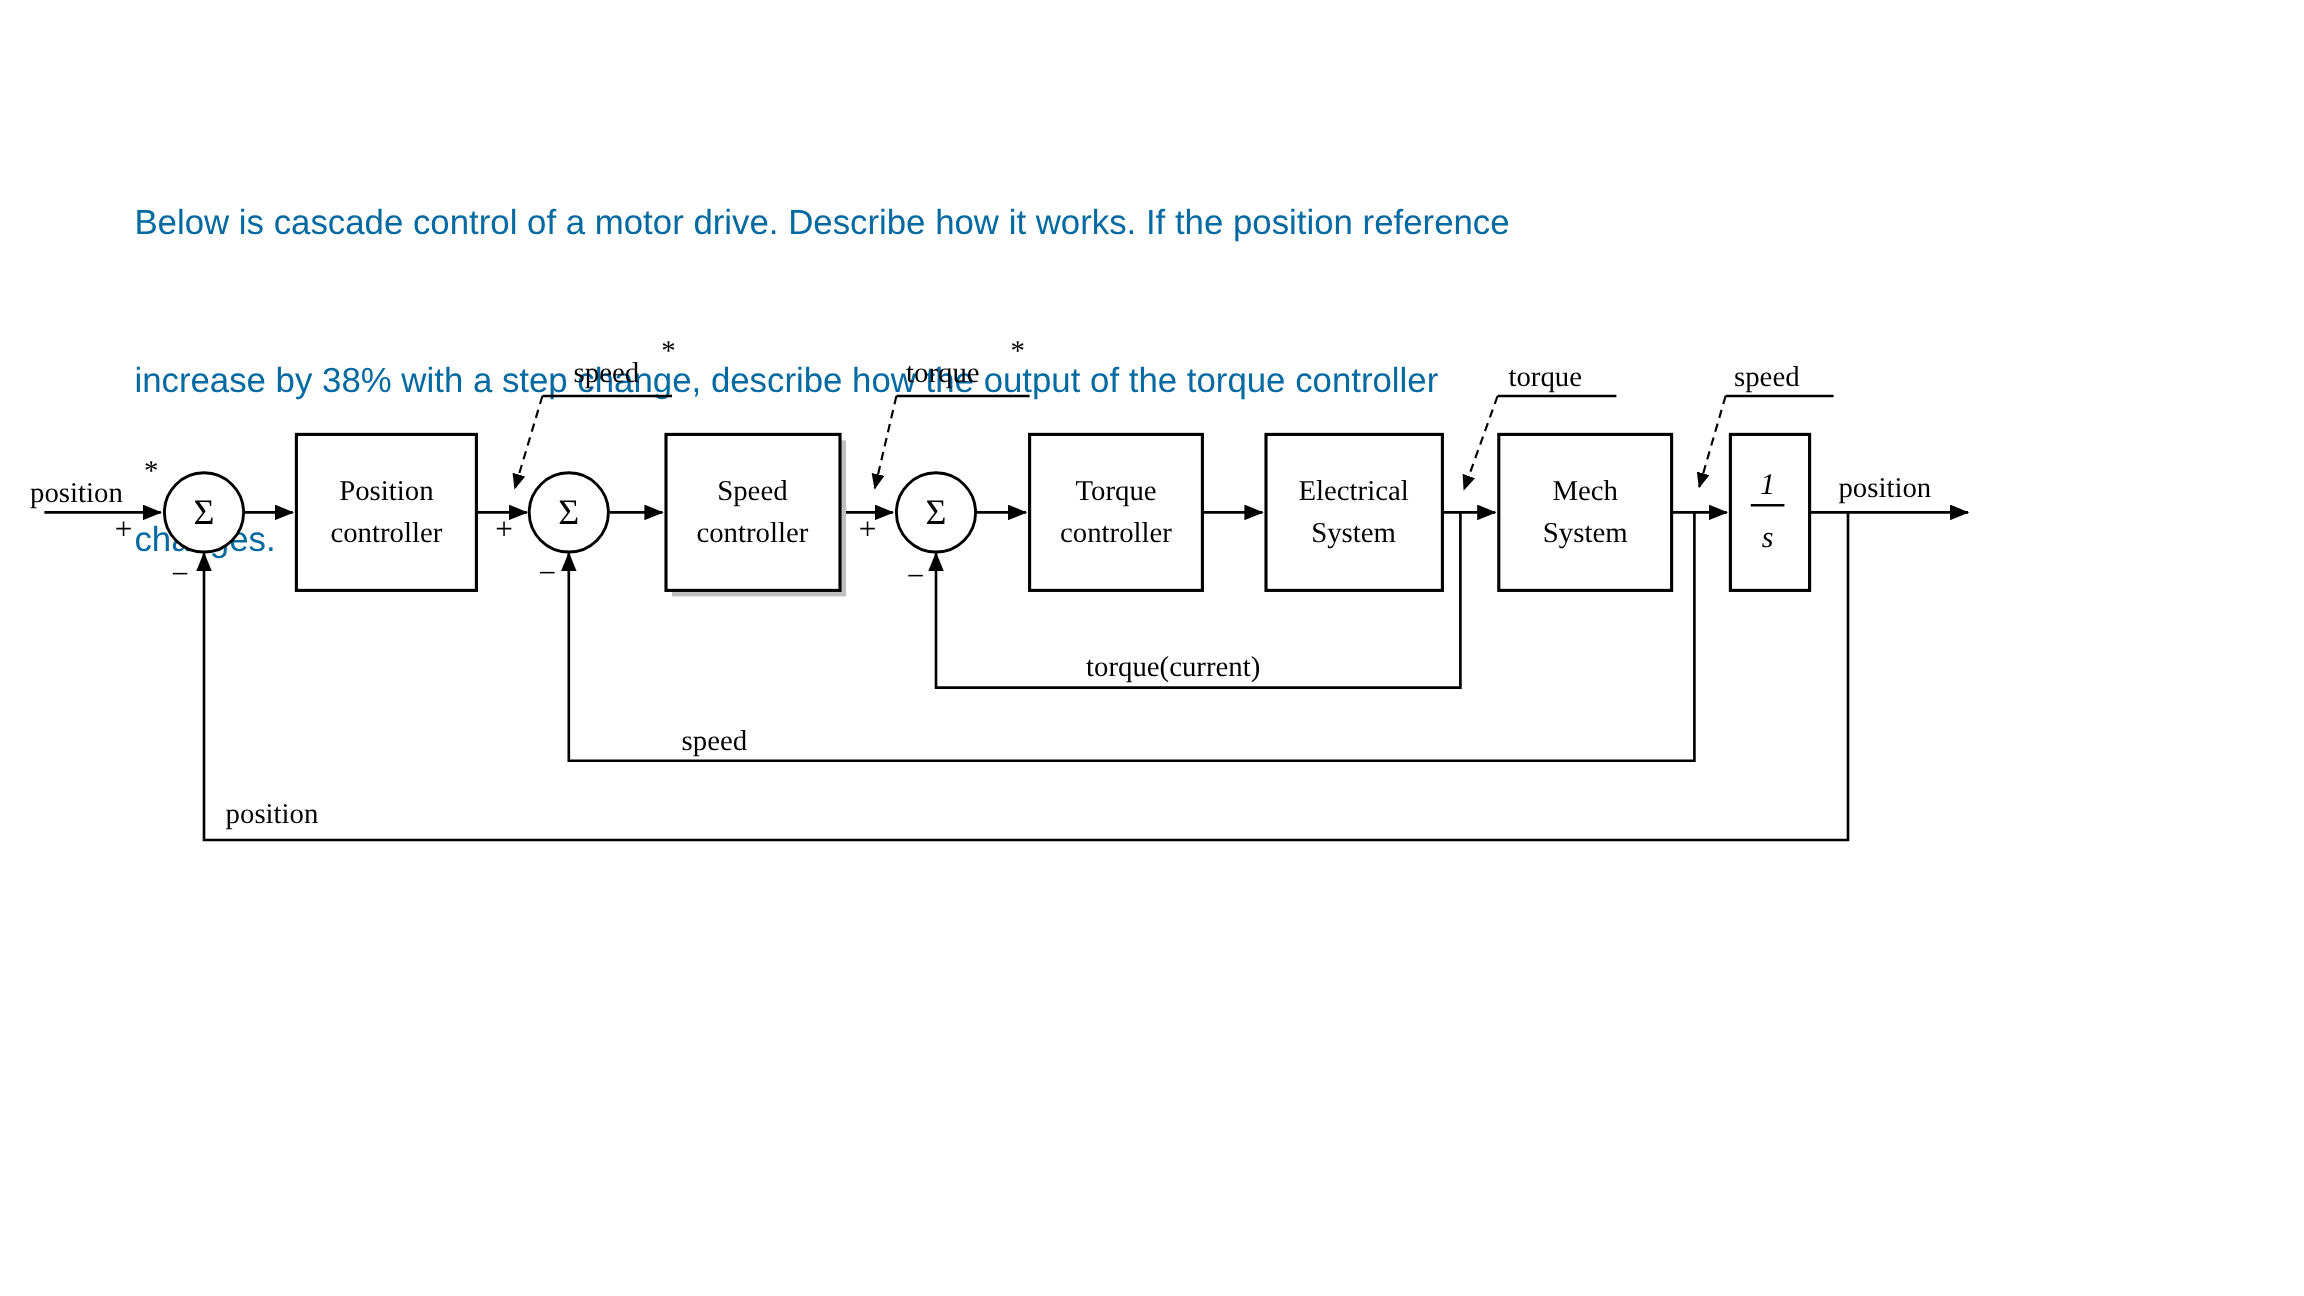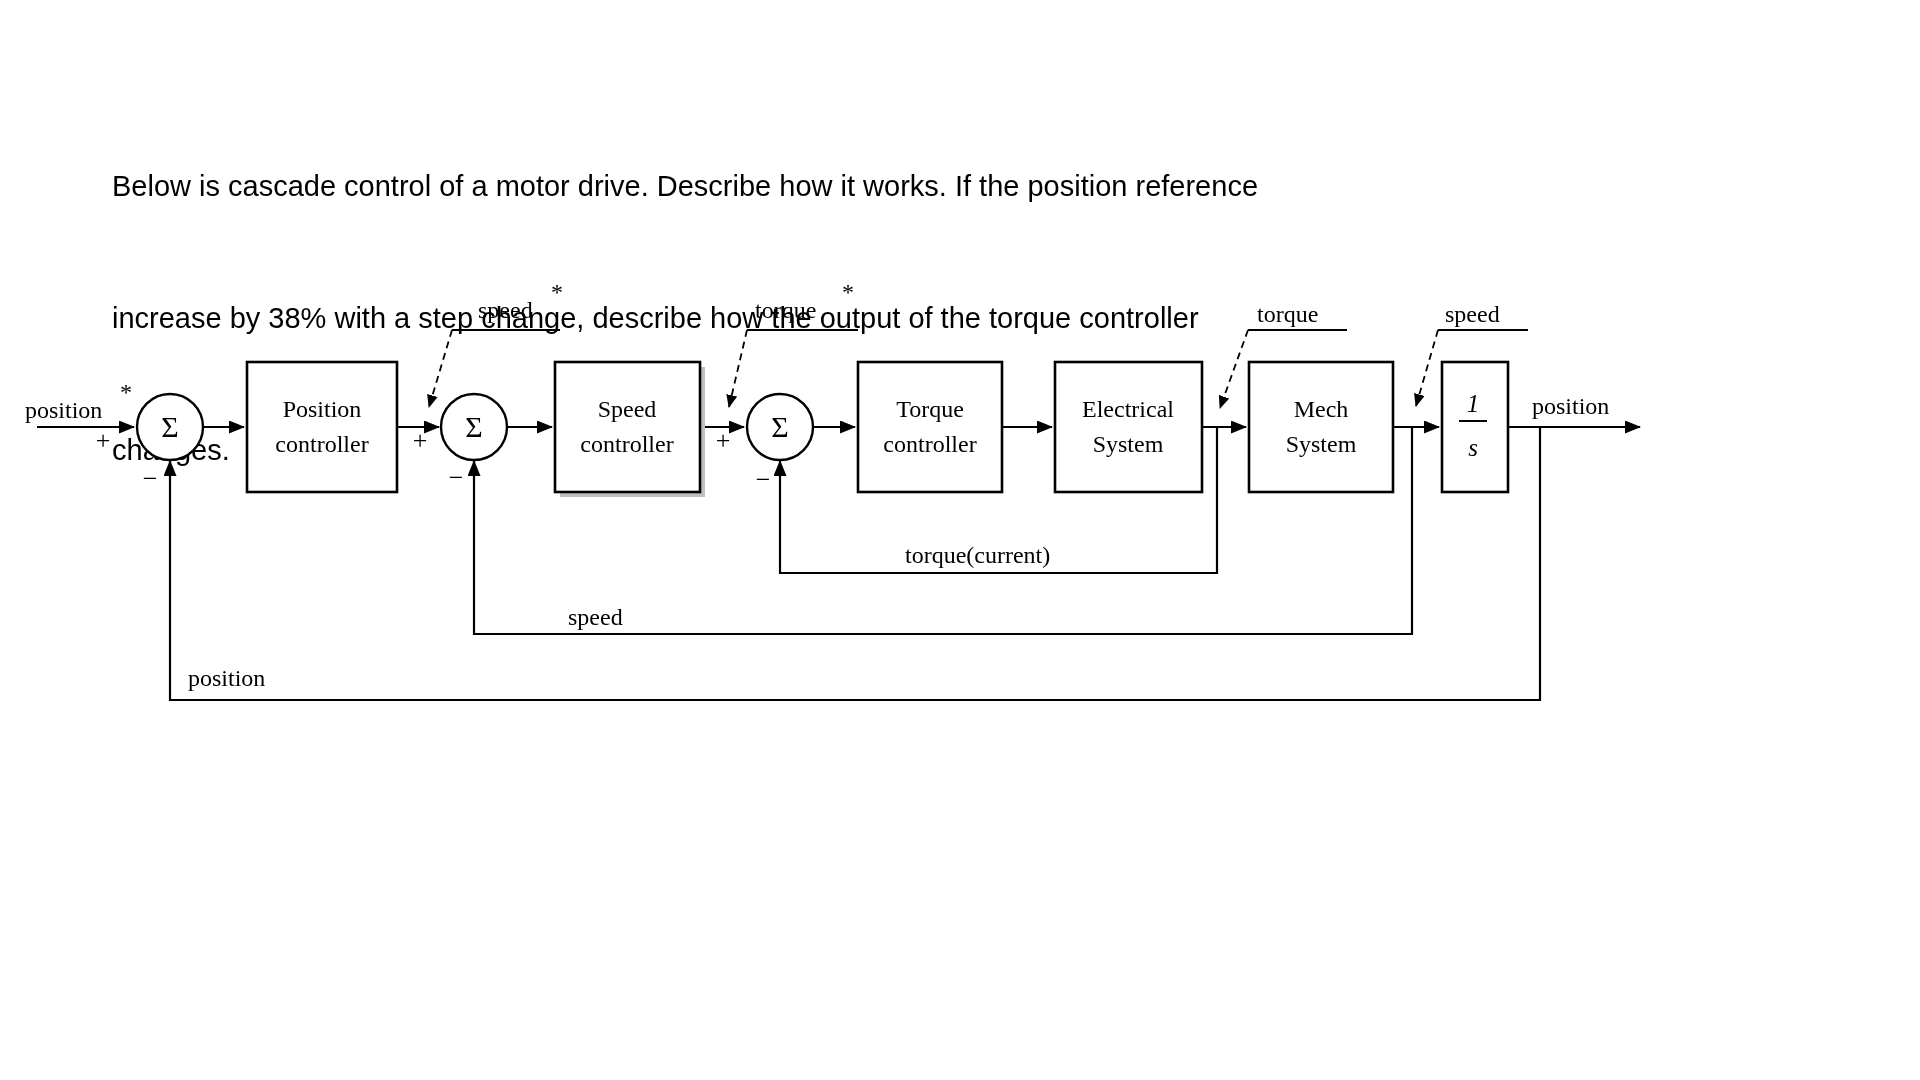--- a/index.html
+++ b/index.html
@@ -14,21 +14,21 @@
     background: #ffffff;
     overflow: hidden;
   }
   #question {
     position: absolute;
     left: 112px;
     top: 76px;
     font-family: "Liberation Sans", sans-serif;
     font-size: 29px;
     line-height: 44px;
-    color: #000000;
+    color: #0369a1;
     letter-spacing: 0px;
     white-space: pre;
   }
   #diagram-svg {
     position: absolute;
     left: 0;
     top: 0;
   }
   
   text {

